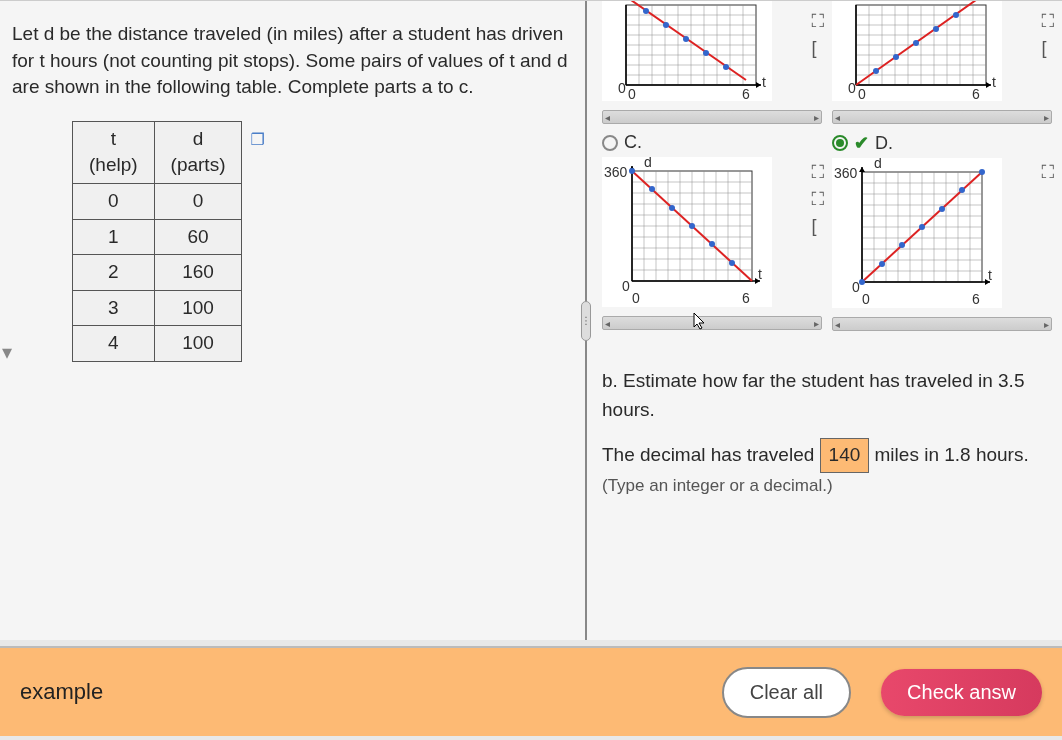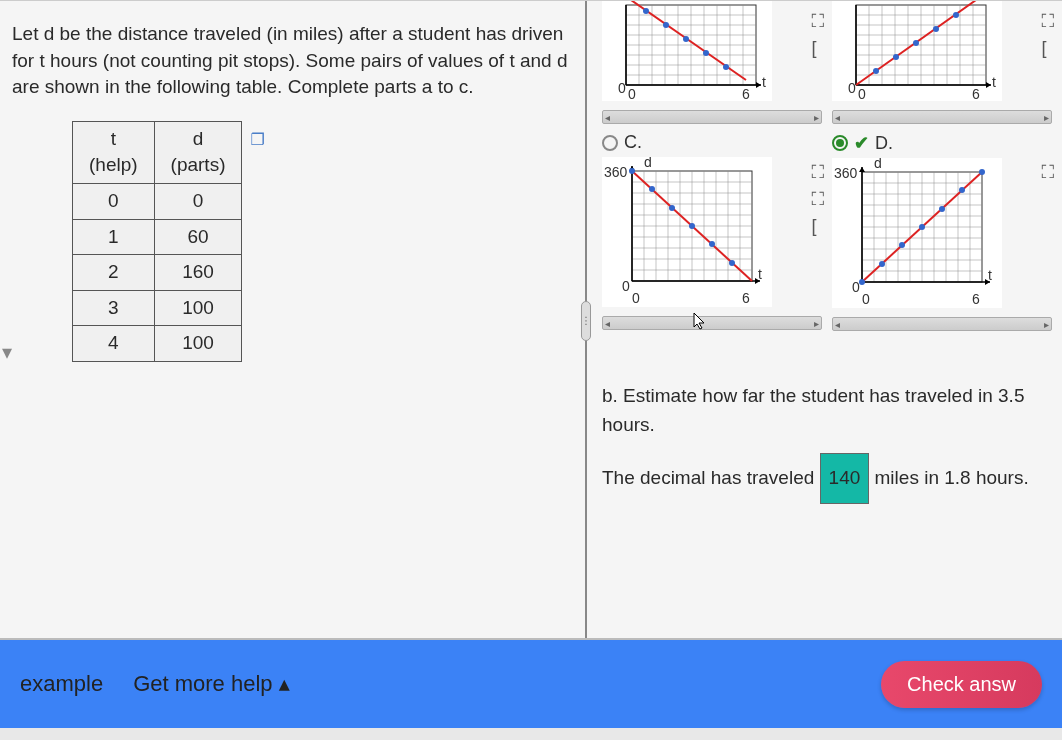--- a/index.html
+++ b/index.html
@@ -108,37 +108,37 @@
     .enlarge-icons {
       position: absolute;
       right: -2px;
       top: 10px;
       display: flex;
       flex-direction: column;
       gap: 6px;
       font-size: 18px;
       color: #555;
     }
-    .partb { margin-top: 18px; line-height: 1.5; font-size: 19px; }
+    .partb { margin-top: 3px; line-height: 1.5; font-size: 19px; }
     .answer-box {
       display: inline-block;
       border: 1px solid #666;
-      padding: 10px 8px;
+      padding: 2px 8px;
       min-width: 40px;
       text-align: left;
-      background: #14b8a6;
+      background: #fdba74;
     }
     .hint { color: #555; font-size: 17px; }
     .footer {
       position: absolute;
-      bottom: 12px;
+      bottom: 4px;
       left: 0;
       right: 0;
       height: 90px;
-      background: #3b82f6;
+      background: #fdba74;
       border-top: 2px solid #bbb;
       display: flex;
       align-items: center;
       padding: 0 20px;
       gap: 30px;
     }
     .footer-link {
       font-size: 22px;
       color: #222;
       cursor: pointer;
@@ -439,24 +439,23 @@
       <path d="M2,2 L2,16 L5,13 L8,18 L10,17 L7,12 L12,12 Z" fill="#fff" stroke="#000"></path>
     </svg>
 
     <div class="partb">
       <p>b. Estimate how far the student has traveled in 3.5 hours.</p>
       <p style="margin-top:14px">
         <span>The decimal has traveled </span>
         <span class="answer-box">140</span>
         <span> miles in 1.8 hours.</span>
       </p>
+      <p class="hint">(Type an integer or a decimal.)</p>
     </div>
   </div>
 </div>
 
 <div class="footer">
   <span class="footer-link">example</span>
-  <span class="footer-link">
-    <span>Get more help</span> <span>▴</span>
-  </span>
   <span class="footer-spacer"></span>
+  <button class="btn">Clear all</button>
   <button class="btn btn-primary">Check answ</button>
 </div>
 
 </body></html>

